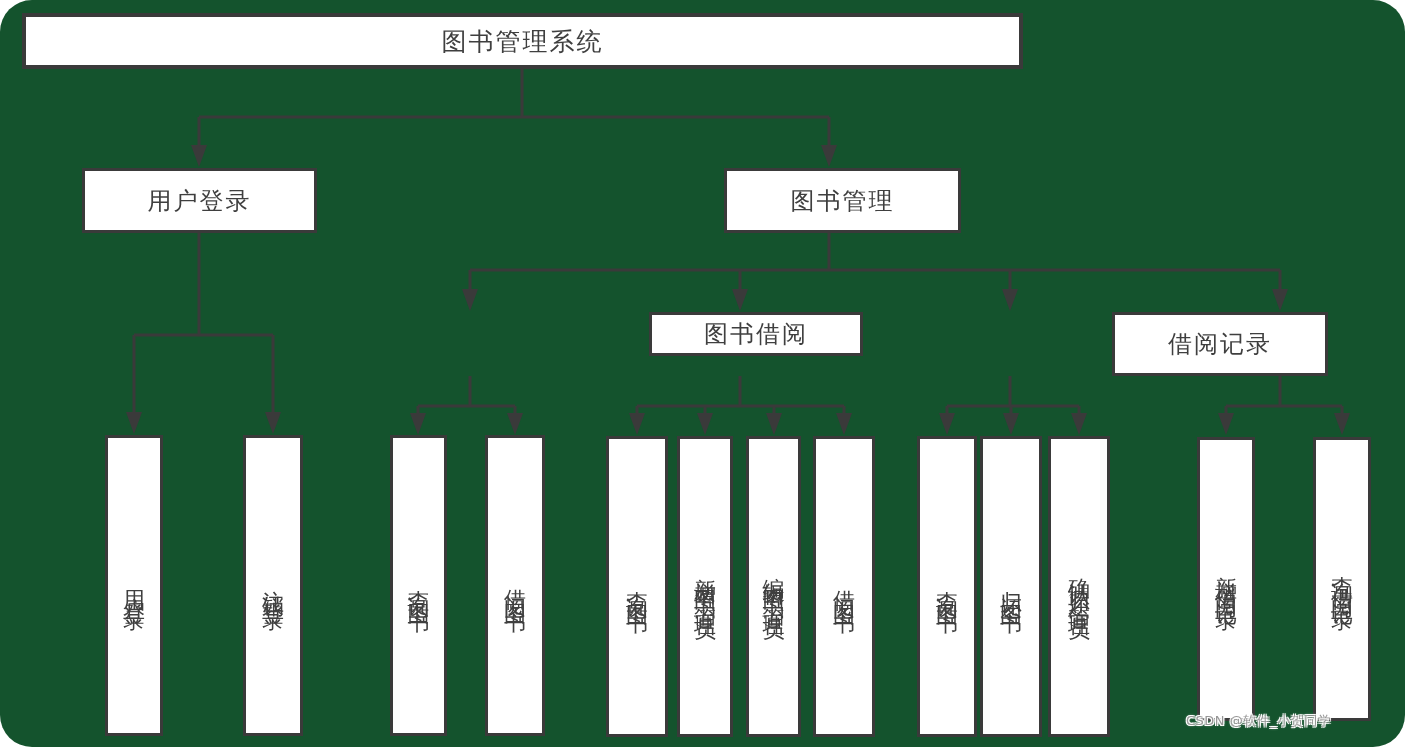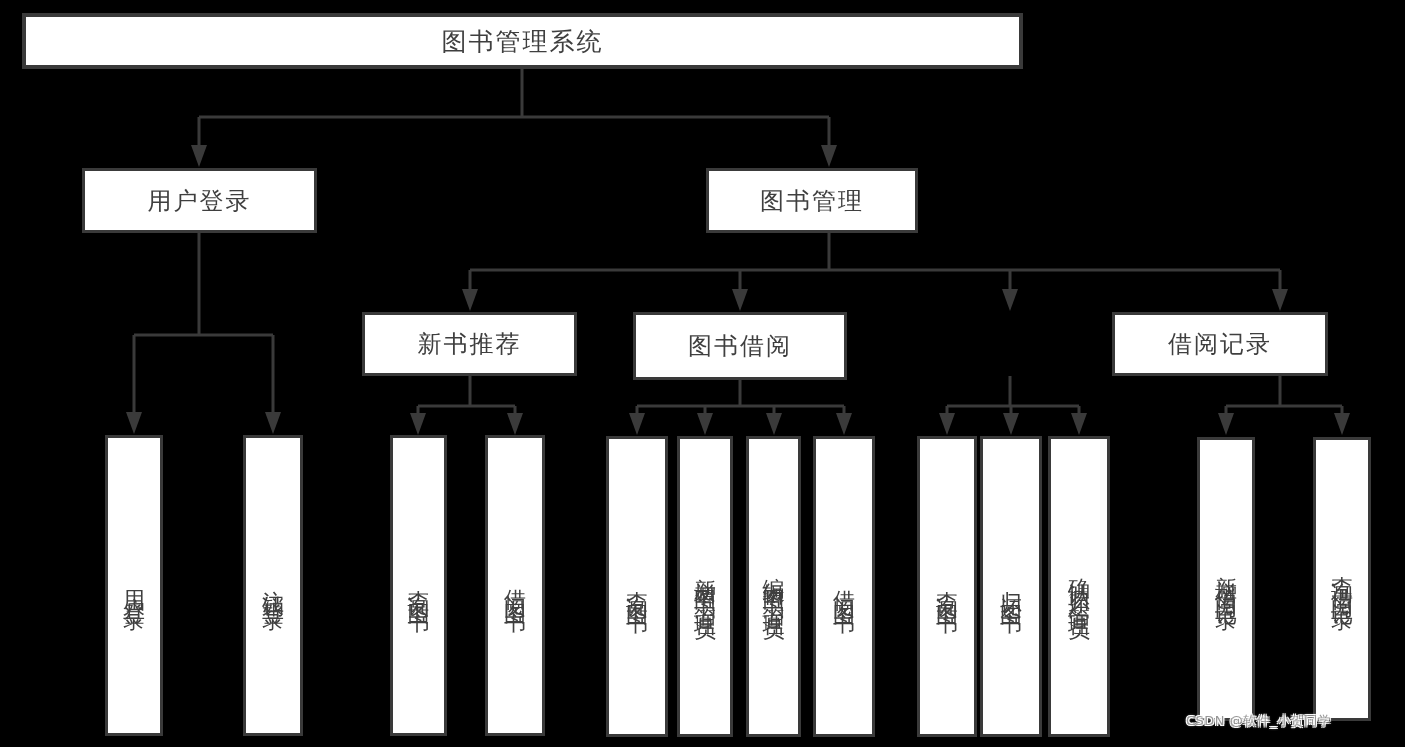--- a/index.html
+++ b/index.html
@@ -5,23 +5,24 @@
   html, body {
     margin: 0;
     padding: 0;
     background: #ffffff;
     font-family: "DejaVu Sans", "Liberation Sans", sans-serif;
   }
   .canvas {
     position: relative;
     width: 1405px;
     height: 747px;
-    background: #000000;
+    background: #14532d;
     overflow: hidden;
     color: #3f3f3f;
+    border-radius: 32px;
   }
   svg.connectors {
     position: absolute;
     left: 0; top: 0;
     width: 1405px; height: 747px;
   }
   .box {
     position: absolute;
     box-sizing: border-box;
     border: 3px solid #3a3a3a;
@@ -105,28 +106,25 @@
     <polygon fill="#3a3a3a" stroke="none" points="1334,413 1350,413 1342,435"></polygon>
   </svg>
 
   <div class="box h root" style="left:22px; top:13px; width:1001px; height:56px;">
     <span>图书管理系统</span>
   </div>
 
   <div class="box h" style="left:82px; top:168px; width:235px; height:65px;">
     <span>用户登录</span>
   </div>
-  <div class="box h" style="left:706px; top:168px; width:212px; height:65px;">
+  <div class="box h" style="left:724px; top:168px; width:237px; height:65px;">
     <span>图书管理</span>
   </div>
 
-  <div class="box h" style="left:362px; top:312px; width:215px; height:64px;">
-    <span>新书推荐</span>
-  </div>
-  <div class="box h" style="left:633px; top:312px; width:214px; height:68px;text-align:right;">
+  <div class="box h" style="left:649px; top:312px; width:214px; height:44px;text-align:right;">
     <span>图书借阅</span>
   </div>
   <div class="box h" style="left:1112px; top:312px; width:216px; height:64px;">
     <span>借阅记录</span>
   </div>
 
   <div class="box leaf" style="left:105px; top:435px; width:58px; height:301px;">
     <span>用户登录</span>
   </div>
   <div class="box leaf" style="left:243px; top:435px; width:60px; height:301px;">

